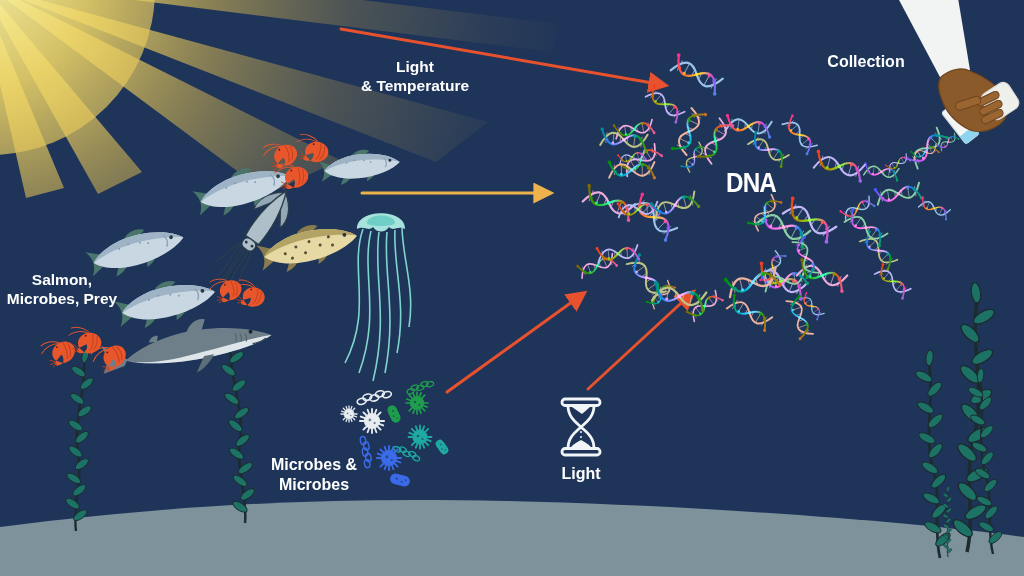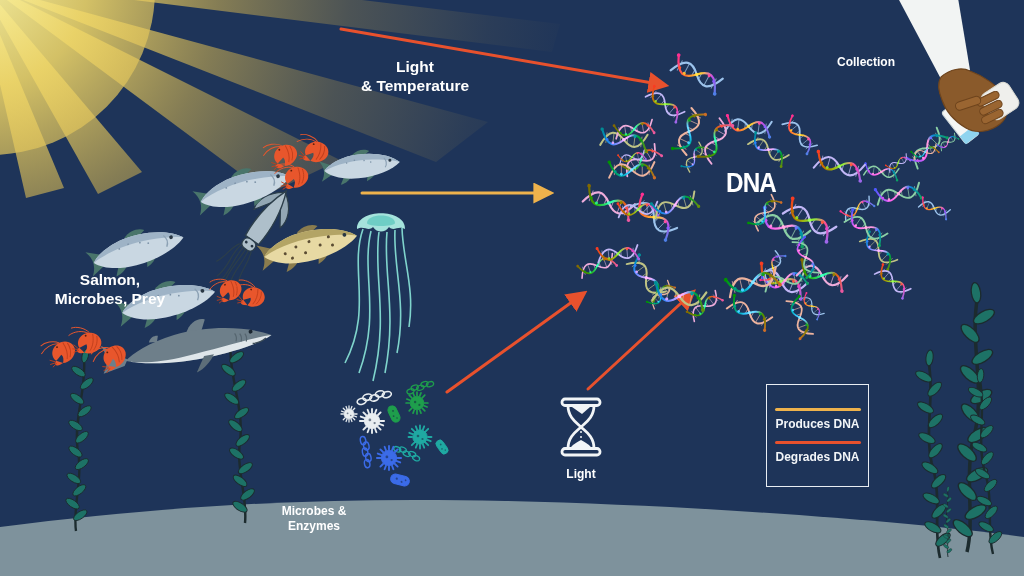--- a/index.html
+++ b/index.html
@@ -3,21 +3,21 @@
 <meta charset="utf-8">
 <style>
   html,body{margin:0;padding:0;background:#10203d;}
   #stage{position:relative;width:1024px;height:576px;overflow:hidden;
          background:#1e3459;font-family:"Liberation Sans",sans-serif;}
   svg{display:block;}
   #art{position:absolute;left:0;top:0;}
   .lbl{position:absolute;color:#fff;font-weight:bold;text-align:center;
        transform:translate(-50%,-50%);line-height:1.25;white-space:nowrap;}
   .lbl-sm{font-size:15.5px;}
-  .lbl-md{font-size:12px;}
+  .lbl-md{font-size:16px;}
   .lbl-dna{font-size:27px;letter-spacing:-1px;transform:translate(-50%,-50%) scaleX(.9);}
   
   #legend{position:absolute;left:766px;top:384px;width:103px;height:103px;
           border:1.5px solid #e8edf2;box-sizing:border-box;display:flex;
           flex-direction:column;align-items:center;justify-content:center;}
   #legend .line{width:86px;height:3px;border-radius:2px;}
   #legend .line.produces{background:#eeb24c;margin-bottom:6px;}
   #legend .line.degrades{background:#e8512d;margin:10px 0 6px 0;}
   #legend .ltext{color:#f2f5f8;font-size:12px;font-weight:600;}
   
@@ -354,36 +354,30 @@
       <rect x="955" y="99" width="26" height="8.5" rx="4.2" transform="rotate(-18 968 103)"></rect>
     </g>
   </g>
 </svg>
 
 <div class="lbl lbl-sm" style="left:415px;top:76px;">
   <span>Light</span><br>
   <span>&amp; Temperature</span>
 </div>
 
-<div class="lbl lbl-sm" style="left:62px;top:289px;margin-left:48px;">
+<div class="lbl lbl-sm" style="left:62px;top:289px;">
   <span>Salmon,</span><br>
   <span>Microbes, Prey</span>
 </div>
 
-<div class="lbl lbl-md" style="left:314px;top:475px;margin-top:44px;">
+<div class="lbl lbl-md" style="left:314px;top:475px;">
   <span>Microbes &amp;</span><br>
-  <span>Enzymes</span>
+  <span>Microbes</span>
 </div>
 
 <div class="lbl lbl-md" style="left:581px;top:474px;">Light</div>
 
 <div class="lbl lbl-dna" style="left:751px;top:184px;">DNA</div>
 
 <div class="lbl lbl-md" style="left:866px;top:62px;">Collection</div>
 
-<div id="legend">
-  <div class="line produces"></div>
-  <div class="ltext">Produces DNA</div>
-  <div class="line degrades"></div>
-  <div class="ltext">Degrades DNA</div>
+
 </div>
 
-</div>
-
 </body></html>

